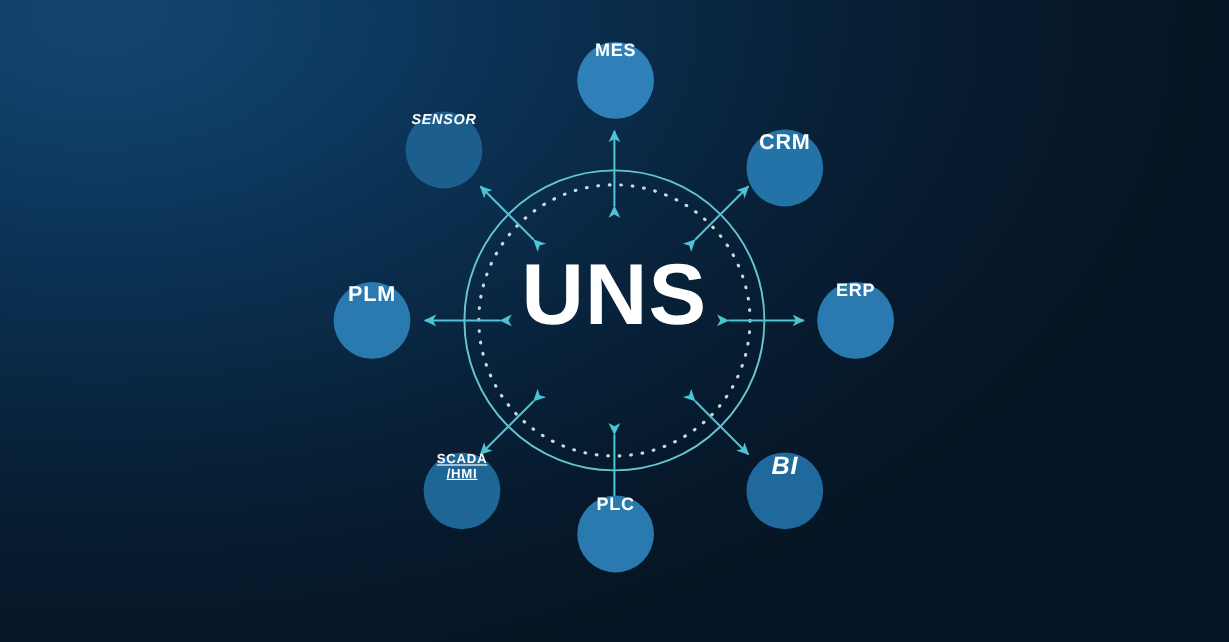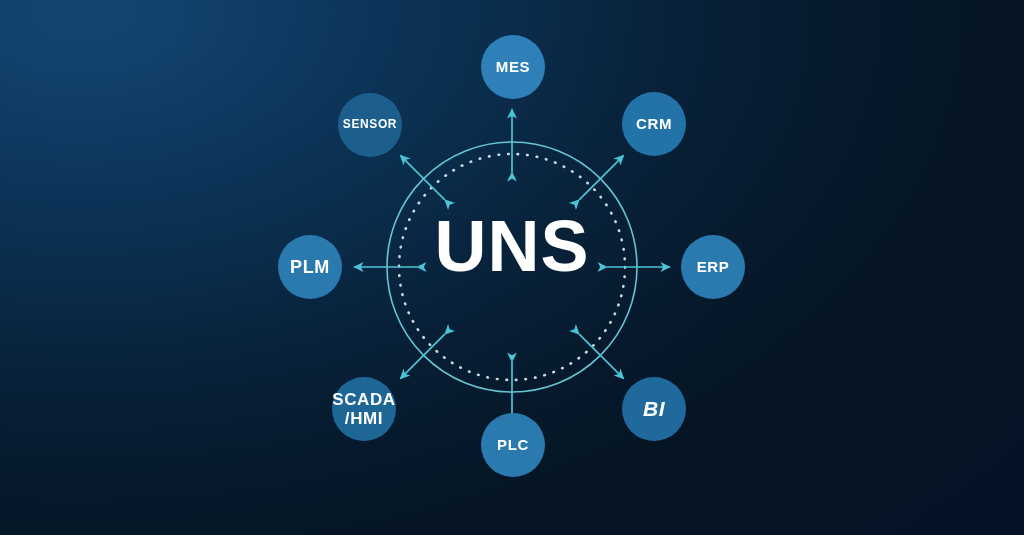--- a/index.html
+++ b/index.html
@@ -34,21 +34,20 @@
     left: 0;
     top: 0;
     width: 1024px;
     height: 535px;
     display: block;
   }
   .node {
     position: absolute;
     border-radius: 50%;
     display: flex;
-    align-items: center;
     justify-content: center;
     text-align: center;
     color: #ffffff;
     font-weight: bold;
     letter-spacing: 0.6px;
     line-height: 1.12;
     box-sizing: border-box;
     user-select: none;
   }
   .node-label {
@@ -104,40 +103,40 @@
         <line x1="444.82" y1="334.18" x2="400.28" y2="378.72"></line>
         <line x1="417.00" y1="267.00" x2="354.00" y2="267.00"></line>
         <line x1="444.82" y1="199.82" x2="400.28" y2="155.28"></line>
       </g>
   </svg>
 
   <div id="nodes-layer">
       <div class="node" style="left: 481px; top: 35px; width: 64px; height: 64px; background: rgb(47, 128, 184); font-size: 15px;">
         <span class="node-label">MES</span>
       </div>
-      <div class="node" style="left: 622px; top: 92px; width: 64px; height: 64px; background: rgb(36, 115, 168); font-size: 15px;">
+      <div class="node" style="left: 622px; top: 108px; width: 64px; height: 64px; background: rgb(36, 115, 168); font-size: 18px;">
         <span class="node-label">CRM</span>
       </div>
       <div class="node" style="left: 681px; top: 235px; width: 64px; height: 64px; background: rgb(42, 122, 176); font-size: 15px;">
         <span class="node-label">ERP</span>
       </div>
       <div class="node" style="left: 622px; top: 377px; width: 64px; height: 64px; background: rgb(32, 105, 156); font-size: 21px; font-style: italic;">
         <span class="node-label">BI</span>
       </div>
       <div class="node" style="left: 481px; top: 413px; width: 64px; height: 64px; background: rgb(42, 122, 176); font-size: 15px;">
         <span class="node-label">PLC</span>
       </div>
-      <div class="node" style="left: 332px; top: 377px; width: 64px; height: 64px; background: rgb(30, 102, 150); font-size: 17px;">
+      <div class="node" style="left: 353px; top: 377px; width: 64px; height: 64px; background: rgb(30, 102, 150); font-size: 11px; text-decoration: underline;">
         <span class="node-label">SCADA
 /HMI</span>
       </div>
       <div class="node" style="left: 278px; top: 235px; width: 64px; height: 64px; background: rgb(42, 122, 176); font-size: 18px;">
         <span class="node-label">PLM</span>
       </div>
-      <div class="node" style="left: 338px; top: 93px; width: 64px; height: 64px; background: rgb(28, 95, 141); font-size: 12px;">
+      <div class="node" style="left: 338px; top: 93px; width: 64px; height: 64px; background: rgb(28, 95, 141); font-size: 12px; font-style: italic;">
         <span class="node-label">SENSOR</span>
       </div>
     </div>
 
   <div id="center-block" style="top: 210px;">
     <div id="uns-title">UNS</div>
   </div>
 
 </div>
 

